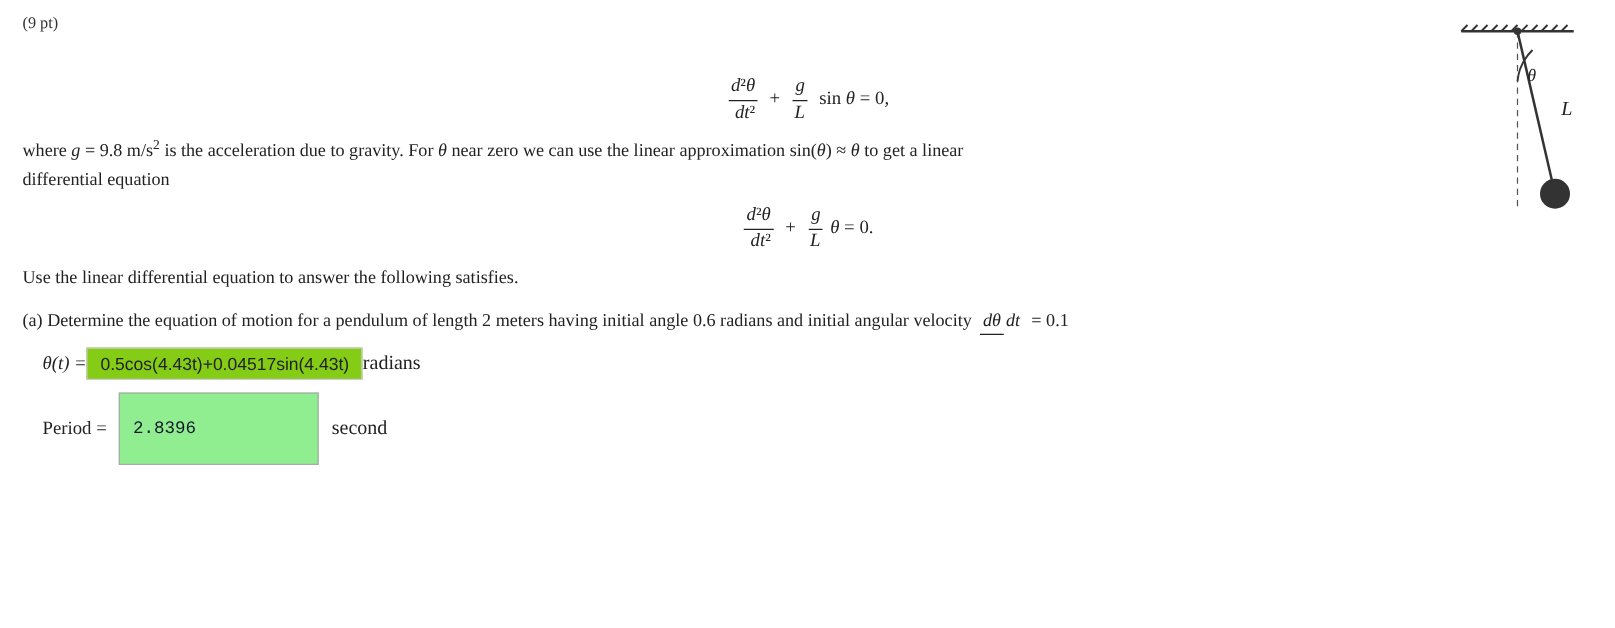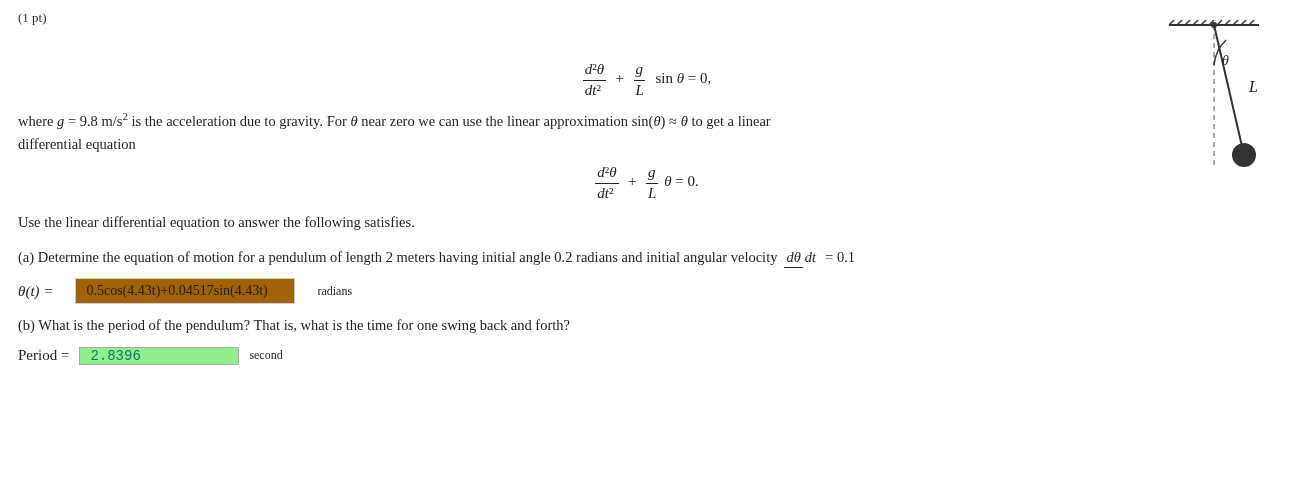--- a/index.html
+++ b/index.html
@@ -29,90 +29,90 @@
 
     .equation-block {
       text-align: center;
       margin: 8px 0;
       font-size: 15px;
     }
 
     .fraction {
       display: inline-flex;
       flex-direction: column;
-      align-items: flex-start;
+      align-items: flex-end;
       vertical-align: middle;
       margin: 0 2px;
     }
     .fraction .num {
       border-bottom: 1.5px solid #222;
       padding: 0 2px;
       line-height: 1.3;
     }
     .fraction .den {
       padding: 0 2px;
       line-height: 1.3;
     }
 
     .answer-row {
       display: flex;
       align-items: center;
-      gap: 22px;
-      margin: 8px 0 4px 0;
+      gap: 0;
+      margin: 8px 0 4px 16px;
       font-size: 15px;
     }
 
     .answer-box-red {
-      background: #a16207;
+      background: #84cc16;
       border: 1px solid #ccc;
       padding: 4px 10px;
       min-width: 220px;
-      font-family: Liberation Serif, serif;
+      font-family: Liberation Sans, sans-serif;
       font-size: 14px;
       color: #222;
     }
 
     .answer-box-green {
       background: #90ee90;
       border: 1px solid #aaa;
-      padding: 0 10px;
+      padding: 20px 10px;
       min-width: 160px;
       font-family: "Courier New", monospace;
       font-size: 14px;
-      color: #0f766e;
+      color: #0f172a;
     }
 
     .unit-label {
-      font-size: 12px;
+      font-size: 16px;
     }
 
     
     .pendulum-diagram {
       position: absolute;
       top: 10px;
       right: 18px;
       width: 160px;
       height: 180px;
     }
 
     .italic { font-style: italic; }
 
     sup { font-size: 0.75em; vertical-align: super; }
 
     .period-row {
       display: flex;
       align-items: center;
       gap: 10px;
-      margin: 8px 0;
+      margin: 8px 16px;
     }
   </style>
 </head>
 <body>
 
-<div class="point-label">(1 pt)</div>
+<div class="point-label">(9 pt)</div>
 
 <div class="problem-text">
   <br>
 </div>
 
 <div class="equation-block">
   <span class="fraction">
     <span class="num"><span class="italic">d</span>²<span class="italic">θ</span></span>
     <span class="den"><span class="italic">dt</span>²</span>
   </span>
@@ -142,37 +142,36 @@
   </span>
   <span><span class="italic">θ</span> = 0.</span>
 </div>
 
 <div class="problem-text">
   Use the linear differential equation to answer the following satisfies.
 </div>
 
 <div style="margin-top:12px;">
   <div class="problem-text" style="display:flex; align-items:baseline; flex-wrap:wrap; gap:4px;">
-    <span>(a) Determine the equation of motion for a pendulum of length 2 meters having initial angle 0.2 radians and initial angular velocity</span>
+    <span>(a) Determine the equation of motion for a pendulum of length 2 meters having initial angle 0.6 radians and initial angular velocity</span>
     <span style="display:inline-flex; flex-direction:row; align-items:center; margin:0 3px; vertical-align:middle;">
       <span style="border-bottom:1.5px solid #222; padding:0 2px; line-height:1.3; font-style:italic;">dθ</span>
       <span style="padding:0 2px; line-height:1.3; font-style:italic;">dt</span>
     </span>
     <span>= 0.1</span>
   </div>
 
   <div class="answer-row" style="margin-top:10px;">
     <span style="font-style:italic; font-size:15px;"><span class="italic">θ</span>(<span class="italic">t</span>) =</span>
     <span class="answer-box-red">0.5cos(4.43t)+0.04517sin(4.43t)</span>
     <span class="unit-label">radians</span>
   </div>
 </div>
 
 <div style="margin-top:10px;">
-  <div class="problem-text">(b) What is the period of the pendulum? That is, what is the time for one swing back and forth?</div>
 
   <div class="period-row" style="margin-top:10px;">
     <span style="font-size:15px;">Period =</span>
     <span class="answer-box-green">2.8396</span>
     <span class="unit-label">second</span>
   </div>
 </div>
 
 <div class="pendulum-diagram">
   <svg width="160" height="180" viewBox="0 0 160 180">

